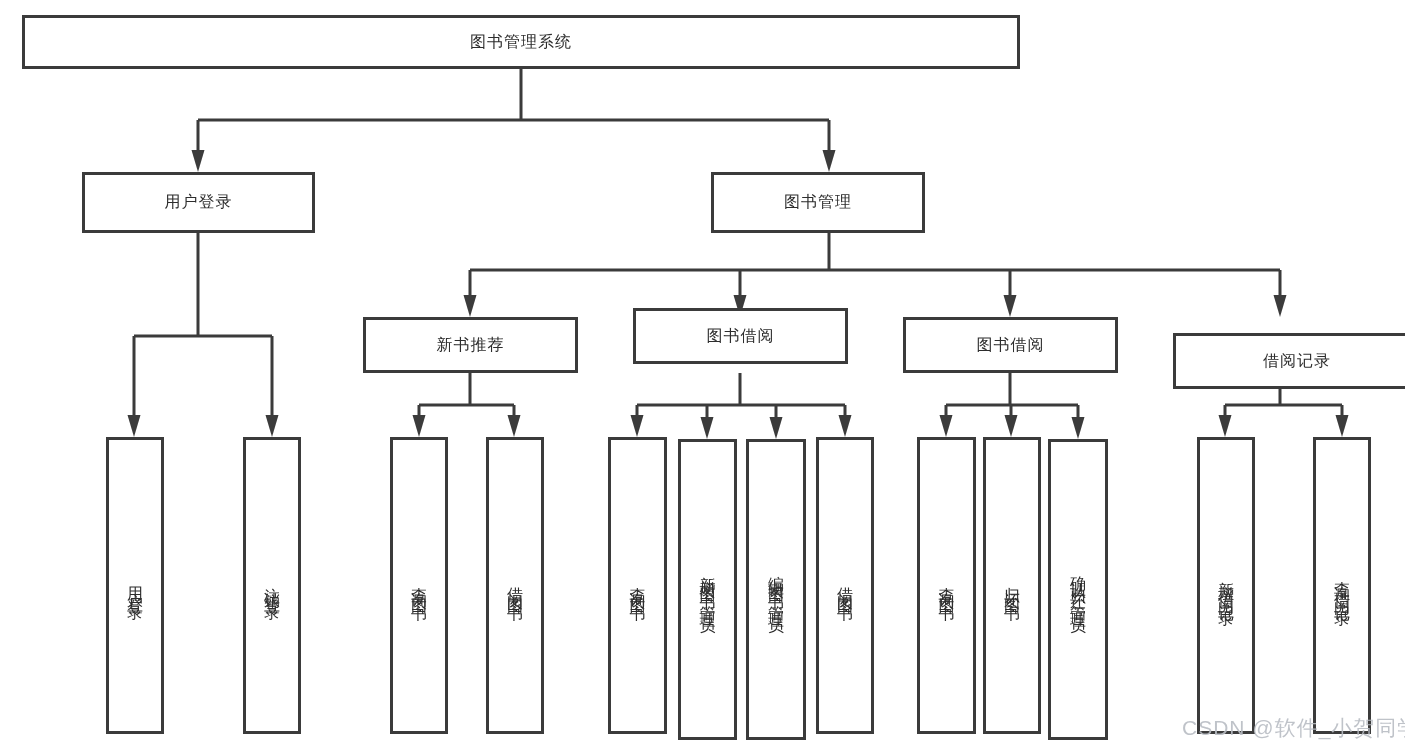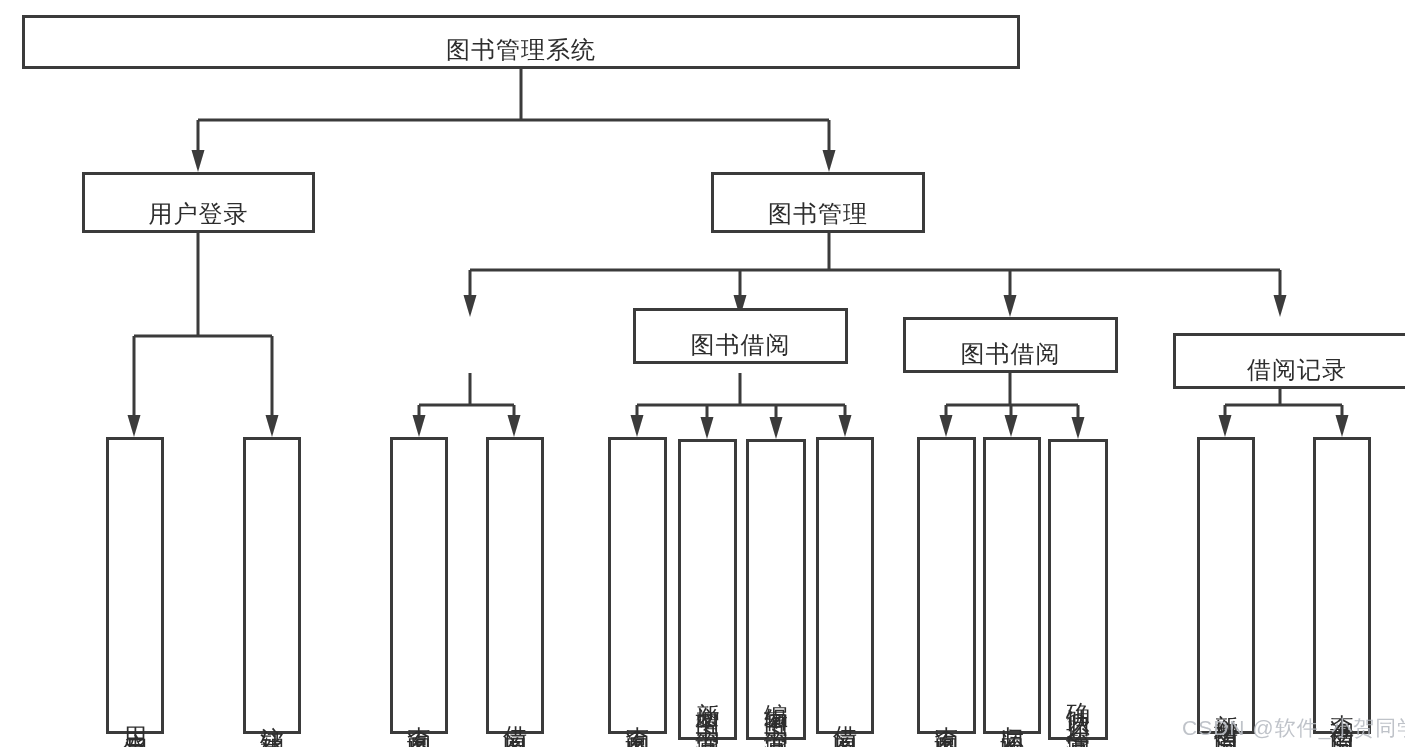--- a/index.html
+++ b/index.html
@@ -11,22 +11,22 @@
   html,body{margin:0;padding:0;background:var(--bg);}
   .stage{
     position:relative;width:1405px;height:747px;background:var(--bg);
     overflow:hidden;font-family:"Liberation Sans",sans-serif;
   }
   .wires{position:absolute;left:0;top:0;}
   .wires path{stroke:var(--line);stroke-width:3;fill:none;}
   .wires polygon{fill:var(--line);stroke:none;}
   .box{
     position:absolute;box-sizing:border-box;border:3px solid var(--line);
-    background:var(--bg);display:flex;align-items:flex-end;justify-content:center;
-    color:var(--text);font-size:24px;letter-spacing:1px;white-space:nowrap;
+    background:var(--bg);display:flex;align-items:center;justify-content:center;
+    color:var(--text);font-size:16px;letter-spacing:1px;white-space:nowrap;
   }
   .leaf span{
     writing-mode:vertical-rl;text-orientation:mixed;
     letter-spacing:6px;line-height:1;white-space:normal;
   }
   .watermark{
     position:absolute;left:1182px;top:714px;z-index:10;
     color:var(--wm);font-size:21px;letter-spacing:1px;white-space:nowrap;
     opacity:.9;
   }
@@ -71,20 +71,23 @@
     <span>图书管理系统</span>
   </div>
 
   <div class="box" style="left:82px;top:172px;width:233px;height:61px">
     <span>用户登录</span>
   </div>
   <div class="box" style="left:711px;top:172px;width:214px;height:61px">
     <span>图书管理</span>
   </div>
 
+  <div class="box" style="left:363px;top:317px;width:215px;height:56px">
+    <span>新书推荐</span>
+  </div>
   <div class="box" style="left:633px;top:308px;width:215px;height:56px">
     <span>图书借阅</span>
   </div>
   <div class="box" style="left:903px;top:317px;width:215px;height:56px">
     <span>图书借阅</span>
   </div>
   <div class="box" style="left:1173px;top:333px;width:248px;height:56px">
     <span>借阅记录</span>
   </div>
 

